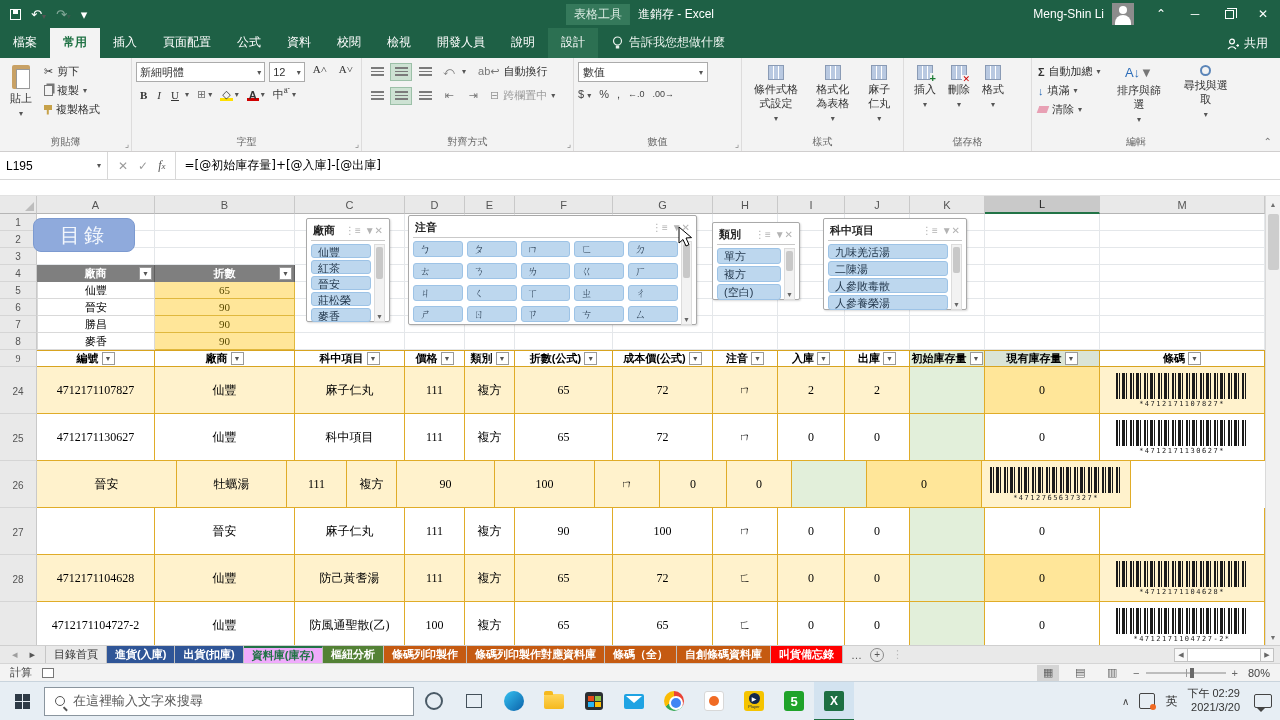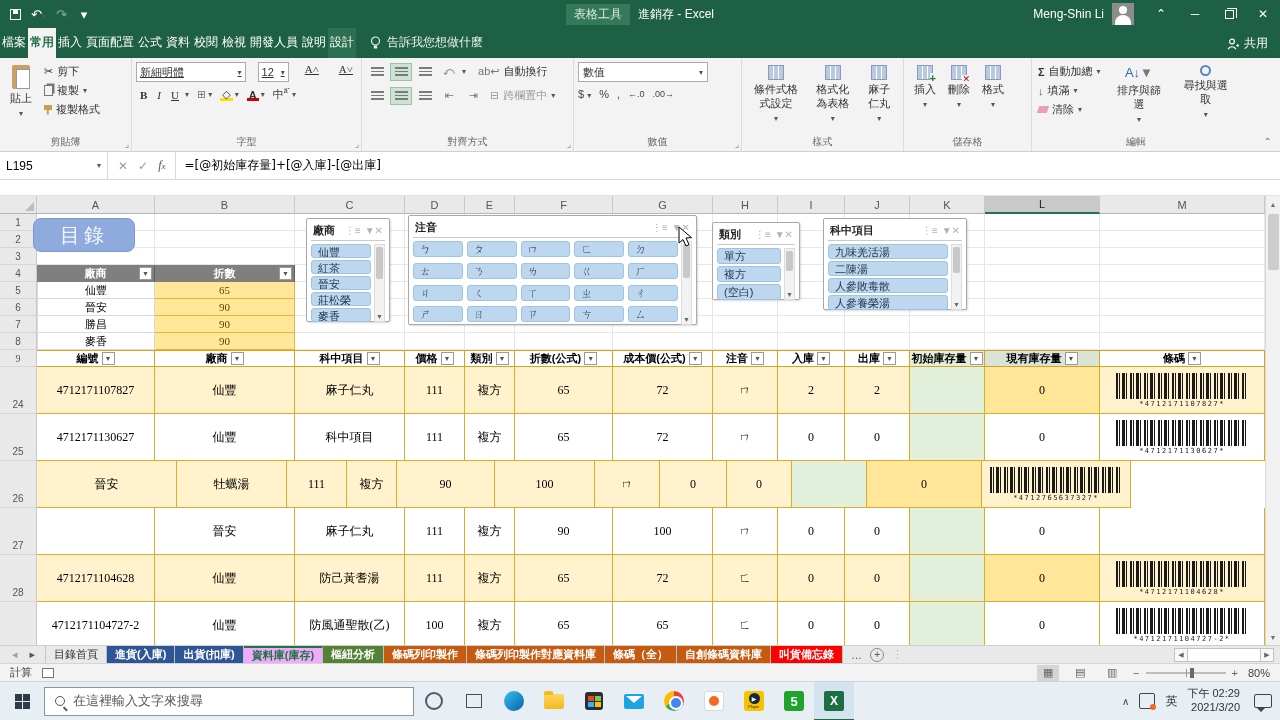--- a/index.html
+++ b/index.html
@@ -19,21 +19,21 @@
   .user-name { margin-right:8px; }
   .avatar { width:22px; height:22px; background:#8C8C8C; margin-right:10px; position:relative; overflow:hidden;}
   .avatar::before { content:""; position:absolute; left:7px; top:3px; width:8px; height:8px; border-radius:50%; background:#fff; }
   .avatar::after { content:""; position:absolute; left:3px; top:12px; width:16px; height:12px; border-radius:8px 8px 0 0; background:#fff; }
   .winbtn { width:34px; height:28px; display:flex; align-items:center; justify-content:center; color:#fff; font-size:12px; cursor:pointer; }
   .icon-restore { display:inline-block; width:9px; height:9px; border:1px solid #fff; position:relative; }
   .icon-restore::before { content:""; position:absolute; left:1px; top:-3px; width:9px; height:9px; border:1px solid #fff; border-left:none; border-bottom:none; }
 
   
   .tabrow { position:absolute; left:0; top:28px; width:1280px; height:30px; background:#1E6045; display:flex; align-items:flex-end; font-size:12px; color:#fff; }
-  .rtab { padding:6px 2px 7px; cursor:pointer; white-space:nowrap;margin-top:48px; }
+  .rtab { padding:6px 13px 7px; cursor:pointer; white-space:nowrap;margin-top:48px; }
   .rtab.active { background:#F3F3F3; color:#217346; font-weight:bold; }
   .rtab.contextual { background:#2C7052; }
   .tellme { display:flex; align-items:center; gap:6px; margin-left:14px; padding-bottom:7px; color:#E8F1EC; }
   .share { position:absolute; right:12px; bottom:6px; display:flex; align-items:center; gap:5px; color:#fff; cursor:pointer; }
 
   
   .ribbon { position:absolute; left:0; top:58px; width:1280px; height:94px; background:#F3F3F3; border-bottom:1px solid #D0CECE; display:flex; font-size:11px; color:#333; }
   .rgroup { position:relative; height:100%; border-right:1px solid #DDDCDC; padding:4px 4px 16px; }
   .glabel { position:absolute; bottom:2px; left:0; width:100%; text-align:center; color:#666; font-size:10px; }
   .glauncher { position:absolute; right:2px; bottom:2px; color:#888; font-size:9px; cursor:pointer; }
@@ -107,21 +107,21 @@
   .cursor { position:absolute; z-index:50; }
 
   
   .maintable { position:absolute; left:0; top:154px; font-family:"Liberation Serif","DejaVu Serif",serif; }
   .throw { display:flex; height:17px; font-size:11px; }
   .throw .rn9 { width:37px; background:#E9E9E9; border-right:1px solid #C9C9C9; border-bottom:1px solid #D5D5D5; color:#555; font-size:10px; display:flex; align-items:center; justify-content:center; }
   .hcell { background:#fff; border-right:1px solid #D8A420; border-bottom:1px solid #D8A420; border-top:1px solid #D8A420; font-weight:bold; display:flex; align-items:center; justify-content:center; gap:3px; font-family:"Liberation Sans",sans-serif; font-size:11px; }
   .hcell.greenbg { background:#E2EFDA; }
   .hcell.graygreen { background:#DAE4D6; }
   .drow { display:flex; height:47px; font-size:12px; }
-  .drow .rnd { width:37px; background:#E9E9E9; border-right:1px solid #C9C9C9; border-bottom:1px solid #D5D5D5; color:#555; font-size:10px; display:flex; align-items:flex-end; justify-content:center; padding-bottom:3px; font-family:"Liberation Sans",sans-serif; }
+  .drow .rnd { width:37px; background:#E9E9E9; border-right:1px solid #C9C9C9; border-bottom:1px solid #D5D5D5; color:#555; font-size:10px; display:flex; align-items:flex-end; justify-content:center; padding-bottom:16px; font-family:"Liberation Sans",sans-serif; }
   .dcell { border-right:1px solid #E0AC28; border-bottom:1px solid #E0AC28; display:flex; align-items:center; justify-content:center; background:#fff; overflow:hidden; }
   .drow.shaded .dcell { background:#FFF2CC; }
   .dcell.c-init { background:#E2EFDA !important; }
   .drow.shaded .dcell.c-stock { background:#FFE699 !important; }
   .dcell.c-barcode { flex-direction:column; justify-content:center; }
   .bars { width:132px; height:26px; background:repeating-linear-gradient(90deg,#1a1a1a 0 2px,transparent 2px 3px,#1a1a1a 3px 4px,transparent 4px 6px,#1a1a1a 6px 9px,transparent 9px 10px,#1a1a1a 10px 11px,transparent 11px 14px); }
   .bartext { font-size:7px; letter-spacing:1.5px; font-family:"DejaVu Sans Mono",monospace; color:#222; margin-top:1px; white-space:nowrap; }
 
   
   .vscroll { position:absolute; right:0; top:0; width:15px; height:449px; background:#F1F1F1; border-left:1px solid #DADADA; }
@@ -272,21 +272,21 @@
               <span style="display:inline-block;width:8px;height:10px;background:#C7A24A;clip-path:polygon(0 0,100% 0,100% 55%,60% 55%,60% 100%,35% 100%,35% 55%,0 55%);"></span>
               <span>複製格式</span>
             </div>
         </div>
       </div>
       <span class="glabel">剪貼簿</span>
       <span class="glauncher">⌟</span>
     </div>
 
     <div class="rgroup" style="width:230px">
-      <div style="display:flex;gap:12px;text-decoration:underline;">
+      <div style="display:flex;gap:4px;">
         <div class="fontbox" style="width:140px;justify-content:space-between;">
             <span>新細明體</span>
             <span class="caret">▾</span>
           </div>
         <div class="fontbox" style="width:38px;justify-content:space-between;">
             <span>12</span>
             <span class="caret">▾</span>
           </div>
         <span class="btn-bi">A˄</span>
         <span class="btn-bi">A˅</span>

